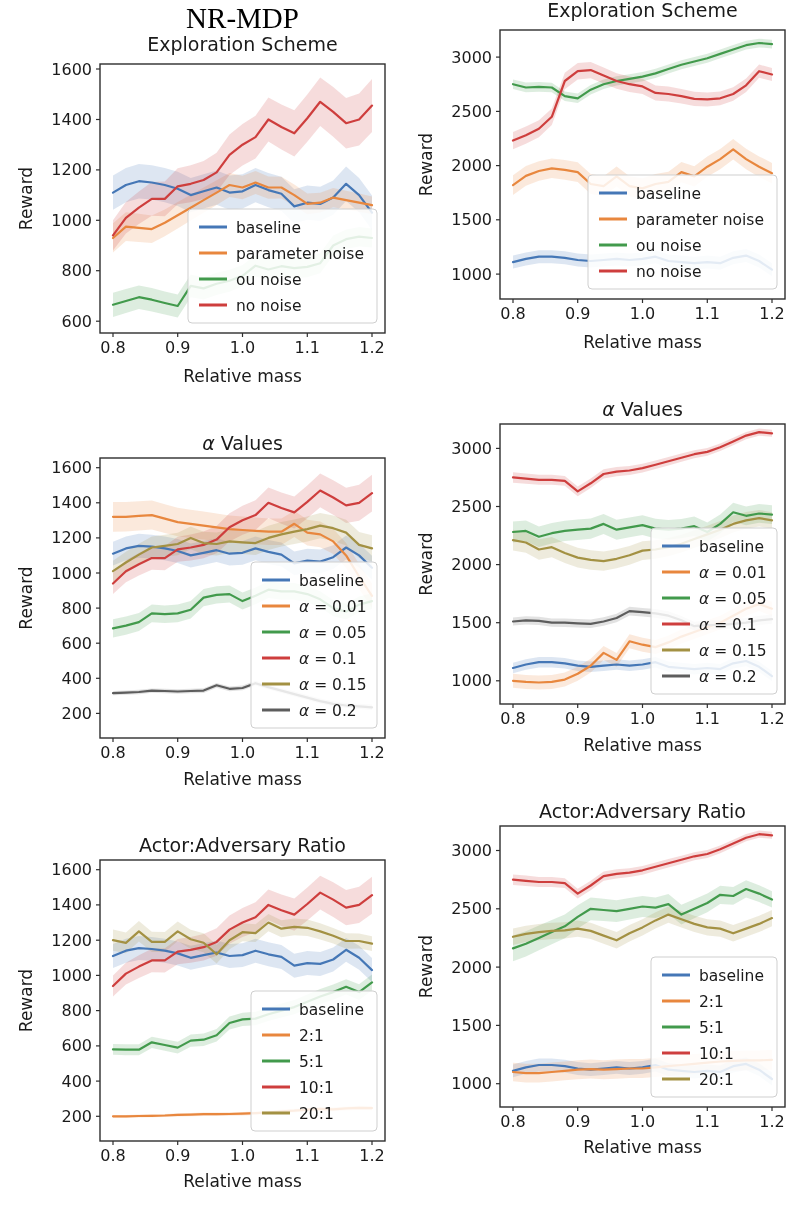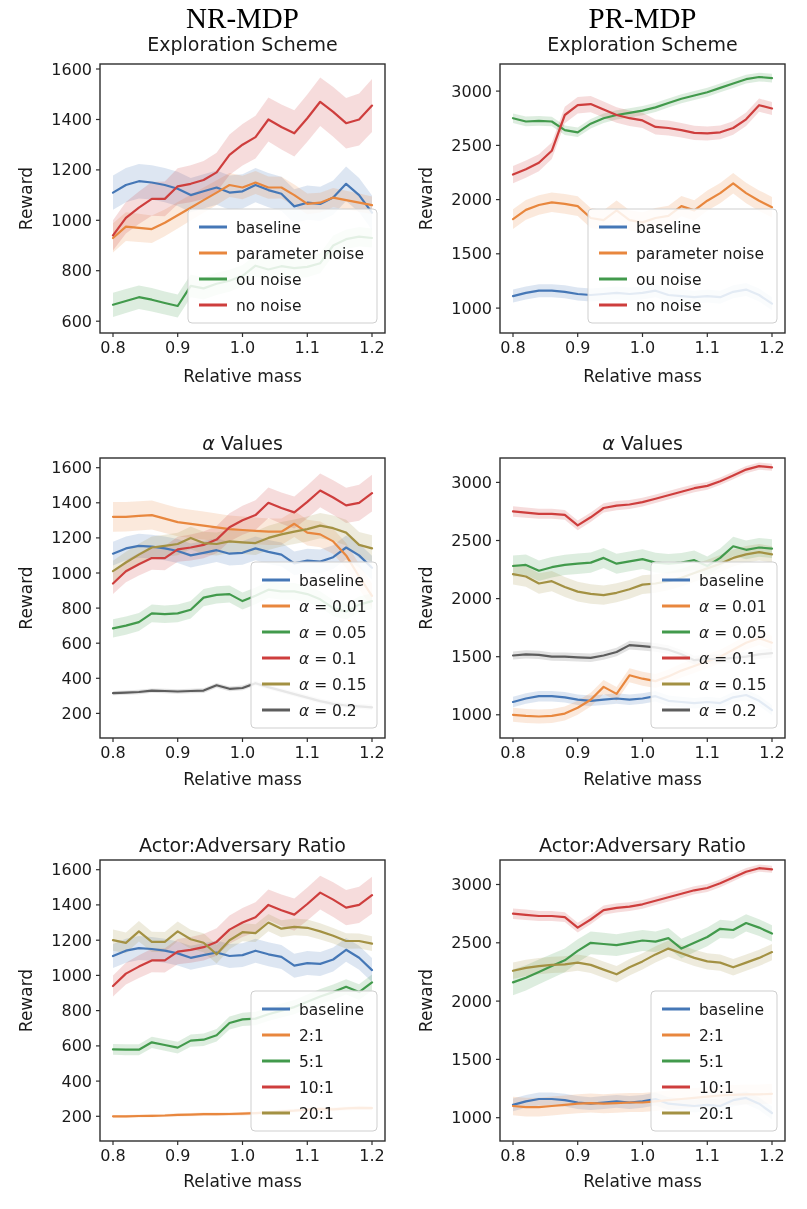--- a/index.html
+++ b/index.html
@@ -218,21 +218,20 @@
               <g>
                 <line x1="262" y1="310" x2="290" y2="310" stroke="#a39143" stroke-width="3"></line>
                 <text x="299" y="315.5" font-size="15.5" fill="#1a1a1a">20:1</text>
               </g>
             </g>
           </svg>
         </div>
       </div>
   </div>
   <div class="fig-col" id="fig-col-1">
-    <div class="col-header">PR-MDP</div>
     <div id="col1">
         <div class="chart-cell">
           <svg width="400" height="364" viewBox="0 0 400 364" xmlns="http://www.w3.org/2000/svg">
             <polygon points="113.0,255.6 125.9,252.4 138.9,250.2 151.8,250.2 164.8,251.3 177.7,253.4 190.7,254.5 203.6,253.4 216.6,252.4 229.5,253.4 242.5,252.4 255.5,250.2 268.4,254.5 281.4,255.6 294.3,256.7 307.3,255.6 320.2,256.7 333.2,251.3 346.1,249.1 359.1,254.5 372.0,263.2 372.0,276.2 359.1,267.5 346.1,262.1 333.2,264.3 320.2,269.7 307.3,268.6 294.3,269.7 281.4,268.6 268.4,267.5 255.5,263.2 242.5,265.4 229.5,266.5 216.6,265.4 203.6,266.5 190.7,267.5 177.7,266.5 164.8,264.3 151.8,263.2 138.9,263.2 125.9,265.4 113.0,268.6" fill="#4577b6" fill-opacity="0.18" stroke="none"></polygon>
             <polygon points="113.0,175.3 125.9,166.1 138.9,161.2 151.8,158.5 164.8,160.1 177.7,162.2 190.7,174.1 203.6,176.2 216.6,166.5 229.5,176.2 242.5,178.3 255.5,174.0 268.4,171.8 281.4,162.0 294.3,166.3 307.3,156.5 320.2,148.9 333.2,139.1 346.1,148.8 359.1,156.4 372.0,162.9 372.0,183.5 359.1,176.9 346.1,169.3 333.2,159.5 320.2,169.3 307.3,176.8 294.3,186.6 281.4,182.2 268.4,191.9 255.5,194.1 242.5,198.4 229.5,196.2 216.6,186.4 203.6,196.1 190.7,193.9 177.7,182.0 164.8,179.8 151.8,178.1 138.9,180.8 125.9,185.7 113.0,194.9" fill="#e8873e" fill-opacity="0.18" stroke="none"></polygon>
             <polygon points="113.0,79.4 125.9,82.6 138.9,82.1 151.8,82.7 164.8,91.4 177.7,93.6 190.7,84.9 203.6,79.5 216.6,76.3 229.5,74.2 242.5,72.0 255.5,68.8 268.4,64.5 281.4,60.2 294.3,57.0 307.3,53.7 320.2,49.4 333.2,45.1 346.1,40.8 359.1,38.7 372.0,39.8 372.0,48.4 359.1,47.4 346.1,49.6 333.2,53.9 320.2,58.3 307.3,62.7 294.3,66.0 281.4,69.2 268.4,73.6 255.5,78.0 242.5,81.3 229.5,83.4 216.6,85.6 203.6,88.9 190.7,94.4 177.7,103.1 164.8,100.9 151.8,92.3 138.9,91.8 125.9,92.3 113.0,89.1" fill="#429a4c" fill-opacity="0.18" stroke="none"></polygon>
             <polygon points="113.0,132.0 125.9,126.6 138.9,120.2 151.8,108.4 164.8,72.7 177.7,63.1 190.7,62.1 203.6,67.6 216.6,73.2 229.5,76.5 242.5,78.8 255.5,85.4 268.4,86.6 281.4,88.9 294.3,91.7 307.3,92.4 320.2,91.4 333.2,87.2 346.1,78.6 359.1,64.6 372.0,68.0 372.0,81.0 359.1,77.8 346.1,92.0 333.2,100.8 320.2,105.3 307.3,106.5 294.3,106.0 281.4,103.4 268.4,101.4 255.5,100.4 242.5,94.0 229.5,91.9 216.6,88.8 203.6,83.5 190.7,78.2 177.7,79.4 164.8,89.2 151.8,125.1 138.9,137.2 125.9,143.8 113.0,149.3" fill="#ce3e3d" fill-opacity="0.18" stroke="none"></polygon>
             <polyline points="113.0,262.1 125.9,258.9 138.9,256.7 151.8,256.7 164.8,257.8 177.7,260.0 190.7,261.0 203.6,260.0 216.6,258.9 229.5,260.0 242.5,258.9 255.5,256.7 268.4,261.0 281.4,262.1 294.3,263.2 307.3,262.1 320.2,263.2 333.2,257.8 346.1,255.6 359.1,261.0 372.0,269.7" fill="none" stroke="#4577b6" stroke-width="2.2" stroke-linejoin="round" stroke-linecap="round"></polyline>
             <polyline points="113.0,185.1 125.9,175.9 138.9,171.0 151.8,168.3 164.8,169.9 177.7,172.1 190.7,184.0 203.6,186.2 216.6,176.4 229.5,186.2 242.5,188.4 255.5,184.0 268.4,181.9 281.4,172.1 294.3,176.4 307.3,166.7 320.2,159.1 333.2,149.3 346.1,159.1 359.1,166.7 372.0,173.2" fill="none" stroke="#e8873e" stroke-width="2.2" stroke-linejoin="round" stroke-linecap="round"></polyline>
             <polyline points="113.0,84.2 125.9,87.5 138.9,86.9 151.8,87.5 164.8,96.2 177.7,98.3 190.7,89.7 203.6,84.2 216.6,81.0 229.5,78.8 242.5,76.6 255.5,73.4 268.4,69.0 281.4,64.7 294.3,61.5 307.3,58.2 320.2,53.9 333.2,49.5 346.1,45.2 359.1,43.0 372.0,44.1" fill="none" stroke="#429a4c" stroke-width="2.2" stroke-linejoin="round" stroke-linecap="round"></polyline>

